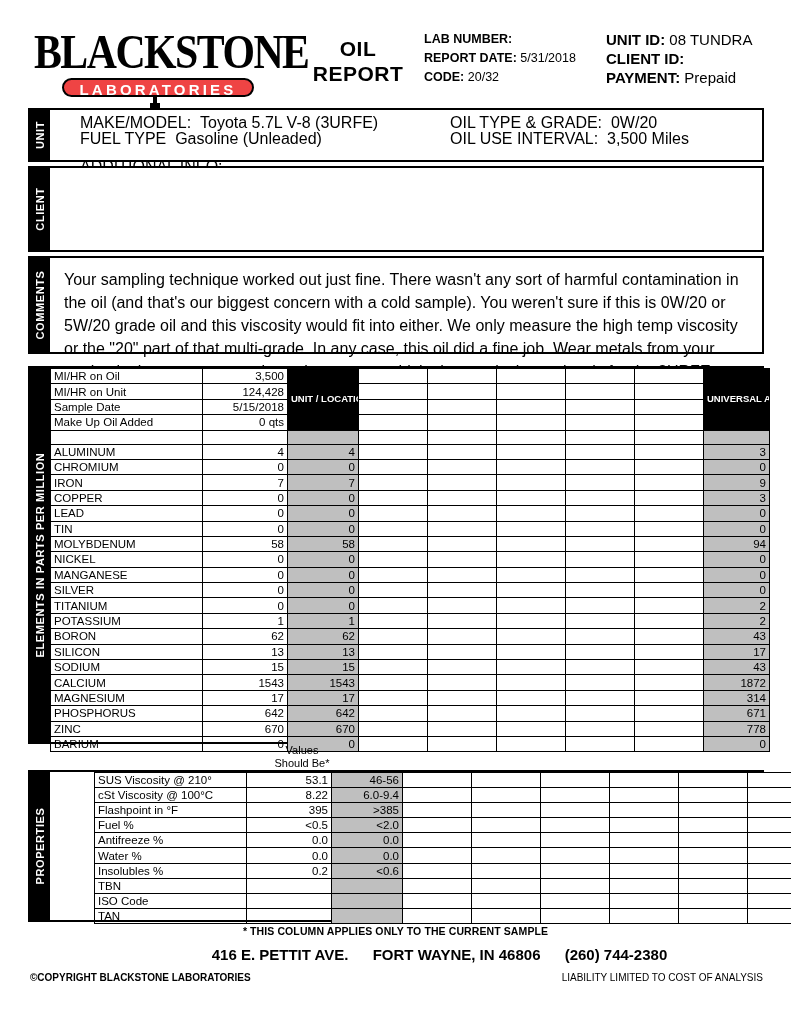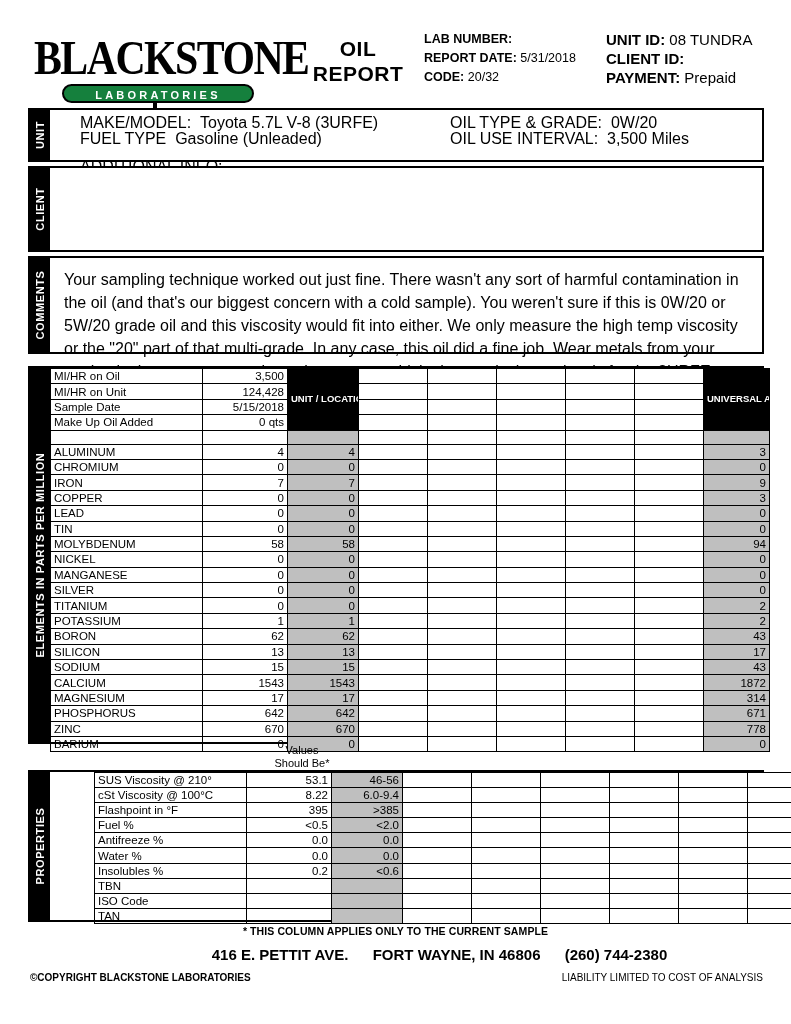--- a/index.html
+++ b/index.html
@@ -27,21 +27,21 @@
   .header {
     position: absolute;
     left: 28px;
     top: 22px;
     width: 736px;
     height: 78px;
   }
   .logo-block {
     position: absolute;
     left: 6px;
-    top: 10px;
+    top: 4px;
     width: 248px;
     height: 76px;
   }
   .logo-word {
     font-family: "Liberation Serif", serif;
     font-weight: bold;
     font-size: 41px;
     letter-spacing: -1.5px;
     line-height: 44px;
     color: #000;
@@ -50,23 +50,23 @@
     white-space: nowrap;
   }
   .logo-sub {
     position: absolute;
     left: 28px;
     top: 52px;
     width: 192px;
     height: 19px;
     border: 2px solid #000;
     border-radius: 10px;
-    background: #15803d;
+    background: #ef4444;
     color: #fff;
-    font-size: 11px;
+    font-size: 15px;
     font-weight: bold;
     letter-spacing: 3.2px;
     text-align: center;
     line-height: 19px;
     box-sizing: border-box;
   }
   .logo-stem {
     position: absolute;
     left: 119px;
     top: 71px;

